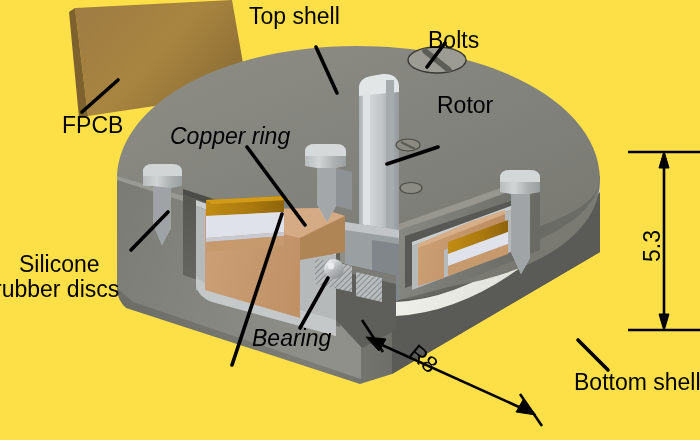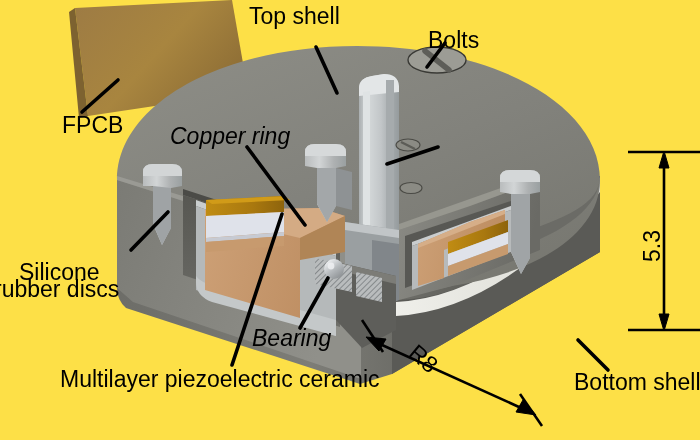--- a/index.html
+++ b/index.html
@@ -249,22 +249,22 @@
     <line x1="371" y1="340" x2="530" y2="412" stroke-width="2.6"></line>
     <polygon points="366,337 386,339 379,351"></polygon>
     <polygon points="536,415 516,412 523,400"></polygon>
   </g>
 </svg>
 
 <div class="lbl" style="left:249px;top:4px;">Top shell</div>
 <div class="lbl" style="left:428px;top:6px;margin-top:22px;">Bolts</div>
 <div class="lbl" style="left:62px;top:113px;">FPCB</div>
 <div class="lbl" style="left:170px;top:124px;font-style:italic;">Copper ring</div>
-<div class="lbl" style="left:19px;top:260px;">Silicone</div>
+<div class="lbl" style="left:437px;top:93px;">Rotor</div>
+<div class="lbl" style="left:19px;top:252px;">Silicone</div>
 <div class="lbl" style="left:-6px;top:277px;">rubber discs</div>
 <div class="lbl" style="left:252px;top:326px;font-style:italic;">Bearing</div>
-<div class="lbl" style="left:60px;top:367px;">Multilayer piezoelectric ceramic</div>
 <div class="lbl" style="left:574px;top:370px;">Bottom shell</div>
 
 <div class="lbl rot90" style="left:640px;top:262px;">5.3</div>
 <div class="lbl rotdiag" style="left:420px;top:340px;">R8</div>
 
 </div>
 
 </body></html>

